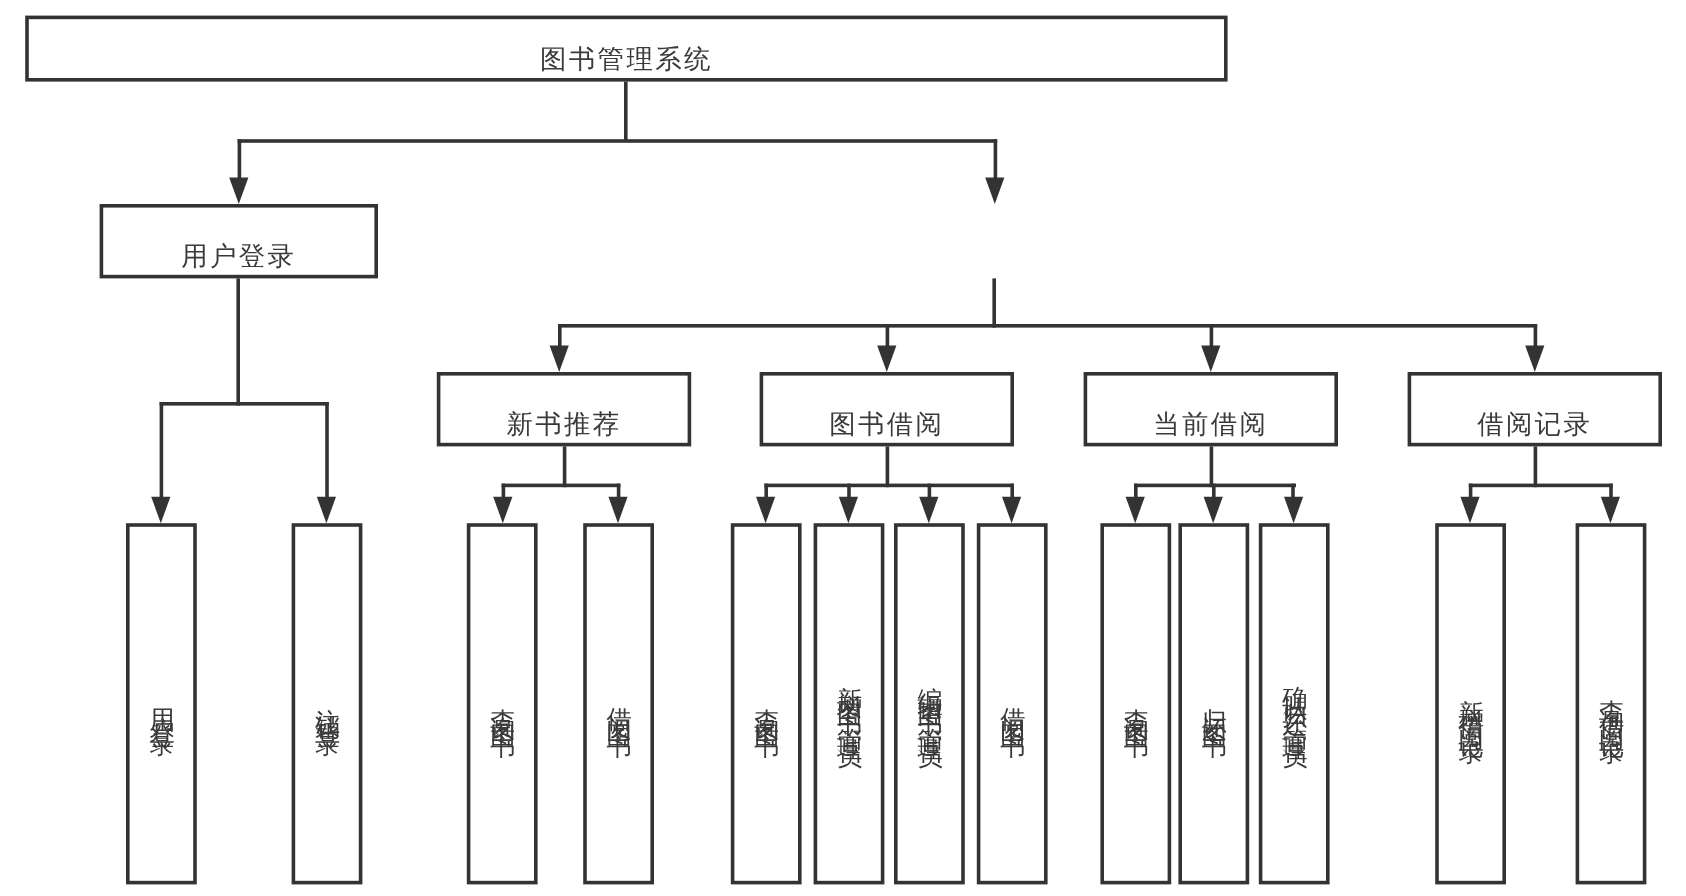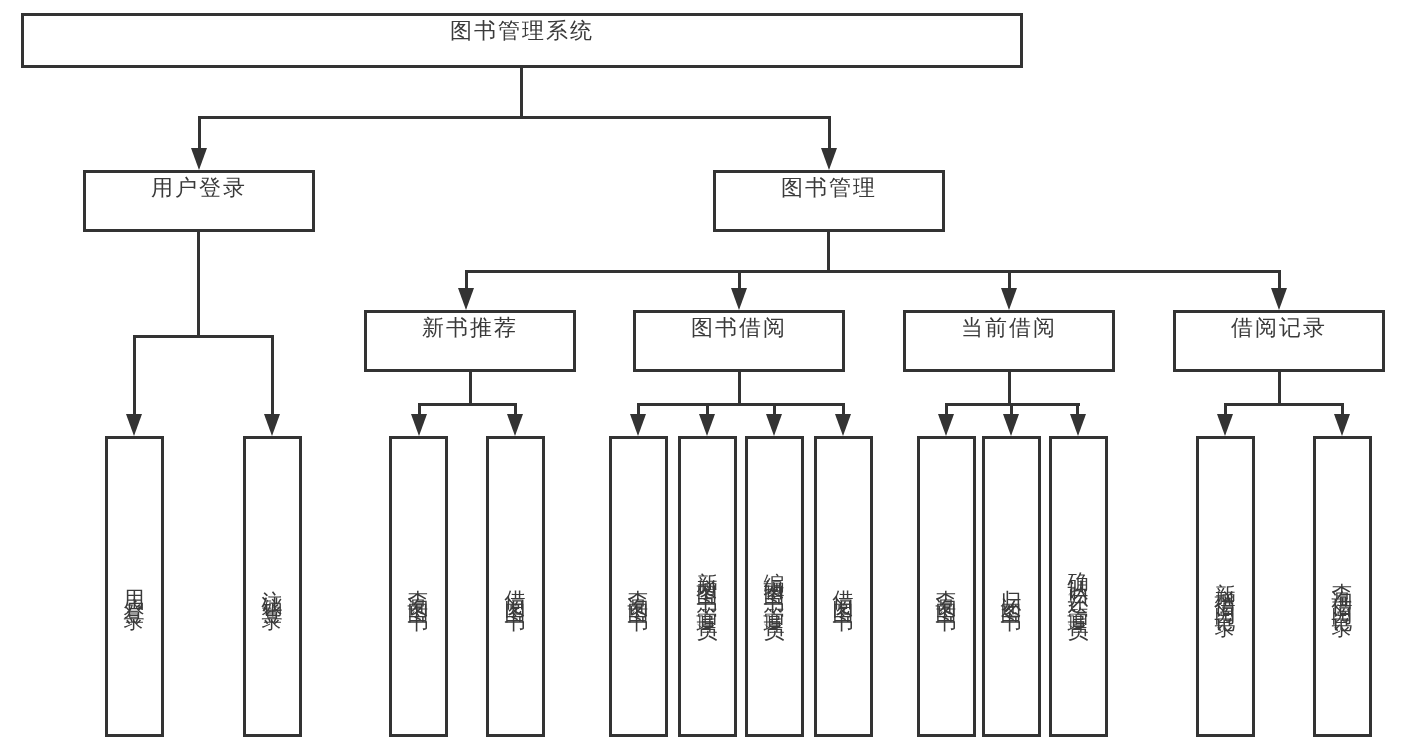--- a/index.html
+++ b/index.html
@@ -19,21 +19,21 @@
     background: var(--background);
     overflow: hidden;
   }
 
   
   .node {
     position: absolute;
     border: 3px solid var(--line);
     background: var(--background);
     display: flex;
-    align-items: flex-start;
+    align-items: flex-end;
     justify-content: center;
     color: var(--text);
   }
   .node-h span {
     font-size: 22px;
     letter-spacing: 2px;
     white-space: nowrap;
     color: var(--text);
   }
   .node-root { left: 21px; top: 13px; width: 1002px; height: 55px; }
@@ -84,23 +84,20 @@
   <div class="vl" style="left:520px; top:68px;  height:50px"></div>
   <div class="hl" style="left:198px; top:116px; width:633px"></div>
   <div class="vl" style="left:198px; top:116px; height:34px"></div>
   <div class="vl" style="left:828px; top:116px; height:34px"></div>
   <div class="ar" style="left:191px; top:148px"></div>
   <div class="ar" style="left:821px; top:148px"></div>
 
   <div class="node node-h node-l2" style="left:83px">
     <span>用户登录</span>
   </div>
-  <div class="node node-h node-l2" style="left:713px">
-    <span>图书管理</span>
-  </div>
 
   <div class="vl" style="left:197px; top:232px; height:106px"></div>
   <div class="hl" style="left:133px; top:335px; width:141px"></div>
   <div class="vl" style="left:133px; top:335px; height:80px"></div>
   <div class="vl" style="left:271px; top:335px; height:80px"></div>
   <div class="ar" style="left:126px; top:414px"></div>
   <div class="ar" style="left:264px; top:414px"></div>
 
   <div class="vl" style="left:827px;  top:232px; height:41px"></div>
   <div class="hl" style="left:465px;  top:270px; width:816px"></div>

